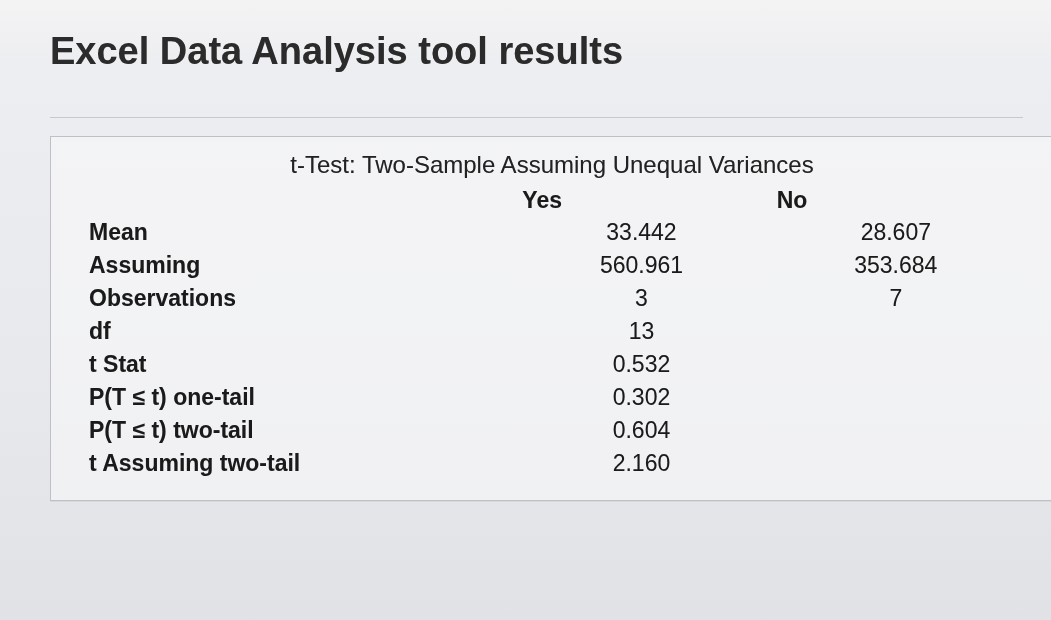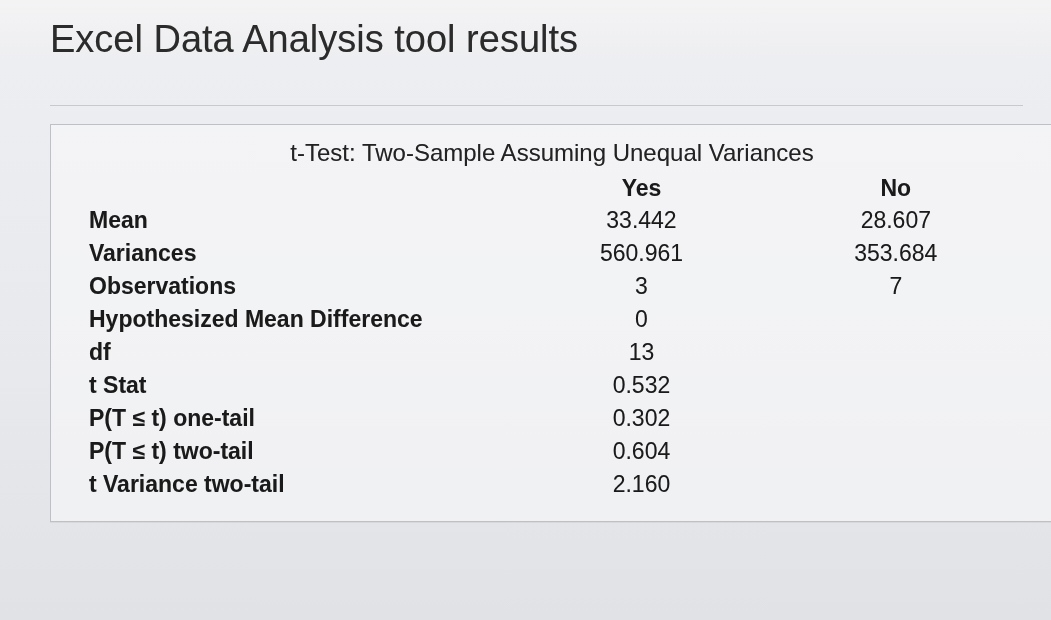--- a/index.html
+++ b/index.html
@@ -15,23 +15,23 @@
   .page {
     width: 1051px;
     height: 620px;
     box-sizing: border-box;
     padding: 18px 28px 0 50px;
     background: linear-gradient(180deg, #f4f3f4 0%, #edeef1 10%, #e8e9ec 60%, #e0e2e6 100%);
     position: relative;
   }
   .title {
     font-size: 38px;
-    font-weight: 400;
+    font-weight: 700;
     color: #2b2b2b;
-    margin: 0 0 34px 0;
+    margin: 12px 0 34px 0;
     padding-bottom: 10px;
   }
   .rule {
     border: 0;
     border-top: 1px solid #c9c9cd;
     margin: 0 0 18px 0;
   }
   .panel {
     background: rgba(248,248,250,0.6);
     border: 1px solid #bfc0c5;
@@ -47,21 +47,21 @@
     color: #222;
     margin: 0 0 6px 0;
   }
   table.results {
     width: 100%;
     border-collapse: collapse;
     font-size: 23px;
   }
   table.results th {
     font-weight: 700;
-    text-align: center;
+    text-align: left;
     padding: 2px 8px;
   }
   table.results td {
     padding: 3px 8px;
     vertical-align: middle;
   }
   table.results td.label {
     font-weight: 700;
     text-align: left;
     width: 46%;
@@ -94,33 +94,28 @@
         <th>Yes</th>
         <th>No</th>
       </tr>
 
       <tr>
         <td class="label">Mean</td>
         <td class="val">33.442</td>
         <td class="val">28.607</td>
       </tr>
       <tr>
-        <td class="label">Variances</td>
+        <td class="label">Assuming</td>
         <td class="val">560.961</td>
         <td class="val">353.684</td>
       </tr>
       <tr>
         <td class="label">Observations</td>
         <td class="val">3</td>
         <td class="val">7</td>
-      </tr>
-      <tr>
-        <td class="label">Hypothesized Mean Difference</td>
-        <td class="val">0</td>
-        <td class="val"></td>
       </tr>
       <tr>
         <td class="label">df</td>
         <td class="val">13</td>
         <td class="val"></td>
       </tr>
       <tr>
         <td class="label">t Stat</td>
         <td class="val">0.532</td>
         <td class="val"></td>
@@ -129,20 +124,20 @@
         <td class="label">P(T ≤ t) one-tail</td>
         <td class="val">0.302</td>
         <td class="val"></td>
       </tr>
       <tr>
         <td class="label">P(T ≤ t) two-tail</td>
         <td class="val">0.604</td>
         <td class="val"></td>
       </tr>
       <tr>
-        <td class="label">t Variance two-tail</td>
+        <td class="label">t Assuming two-tail</td>
         <td class="val">2.160</td>
         <td class="val"></td>
       </tr>
     </tbody>
       </table>
   </div>
 </div>
 
 </body></html>

